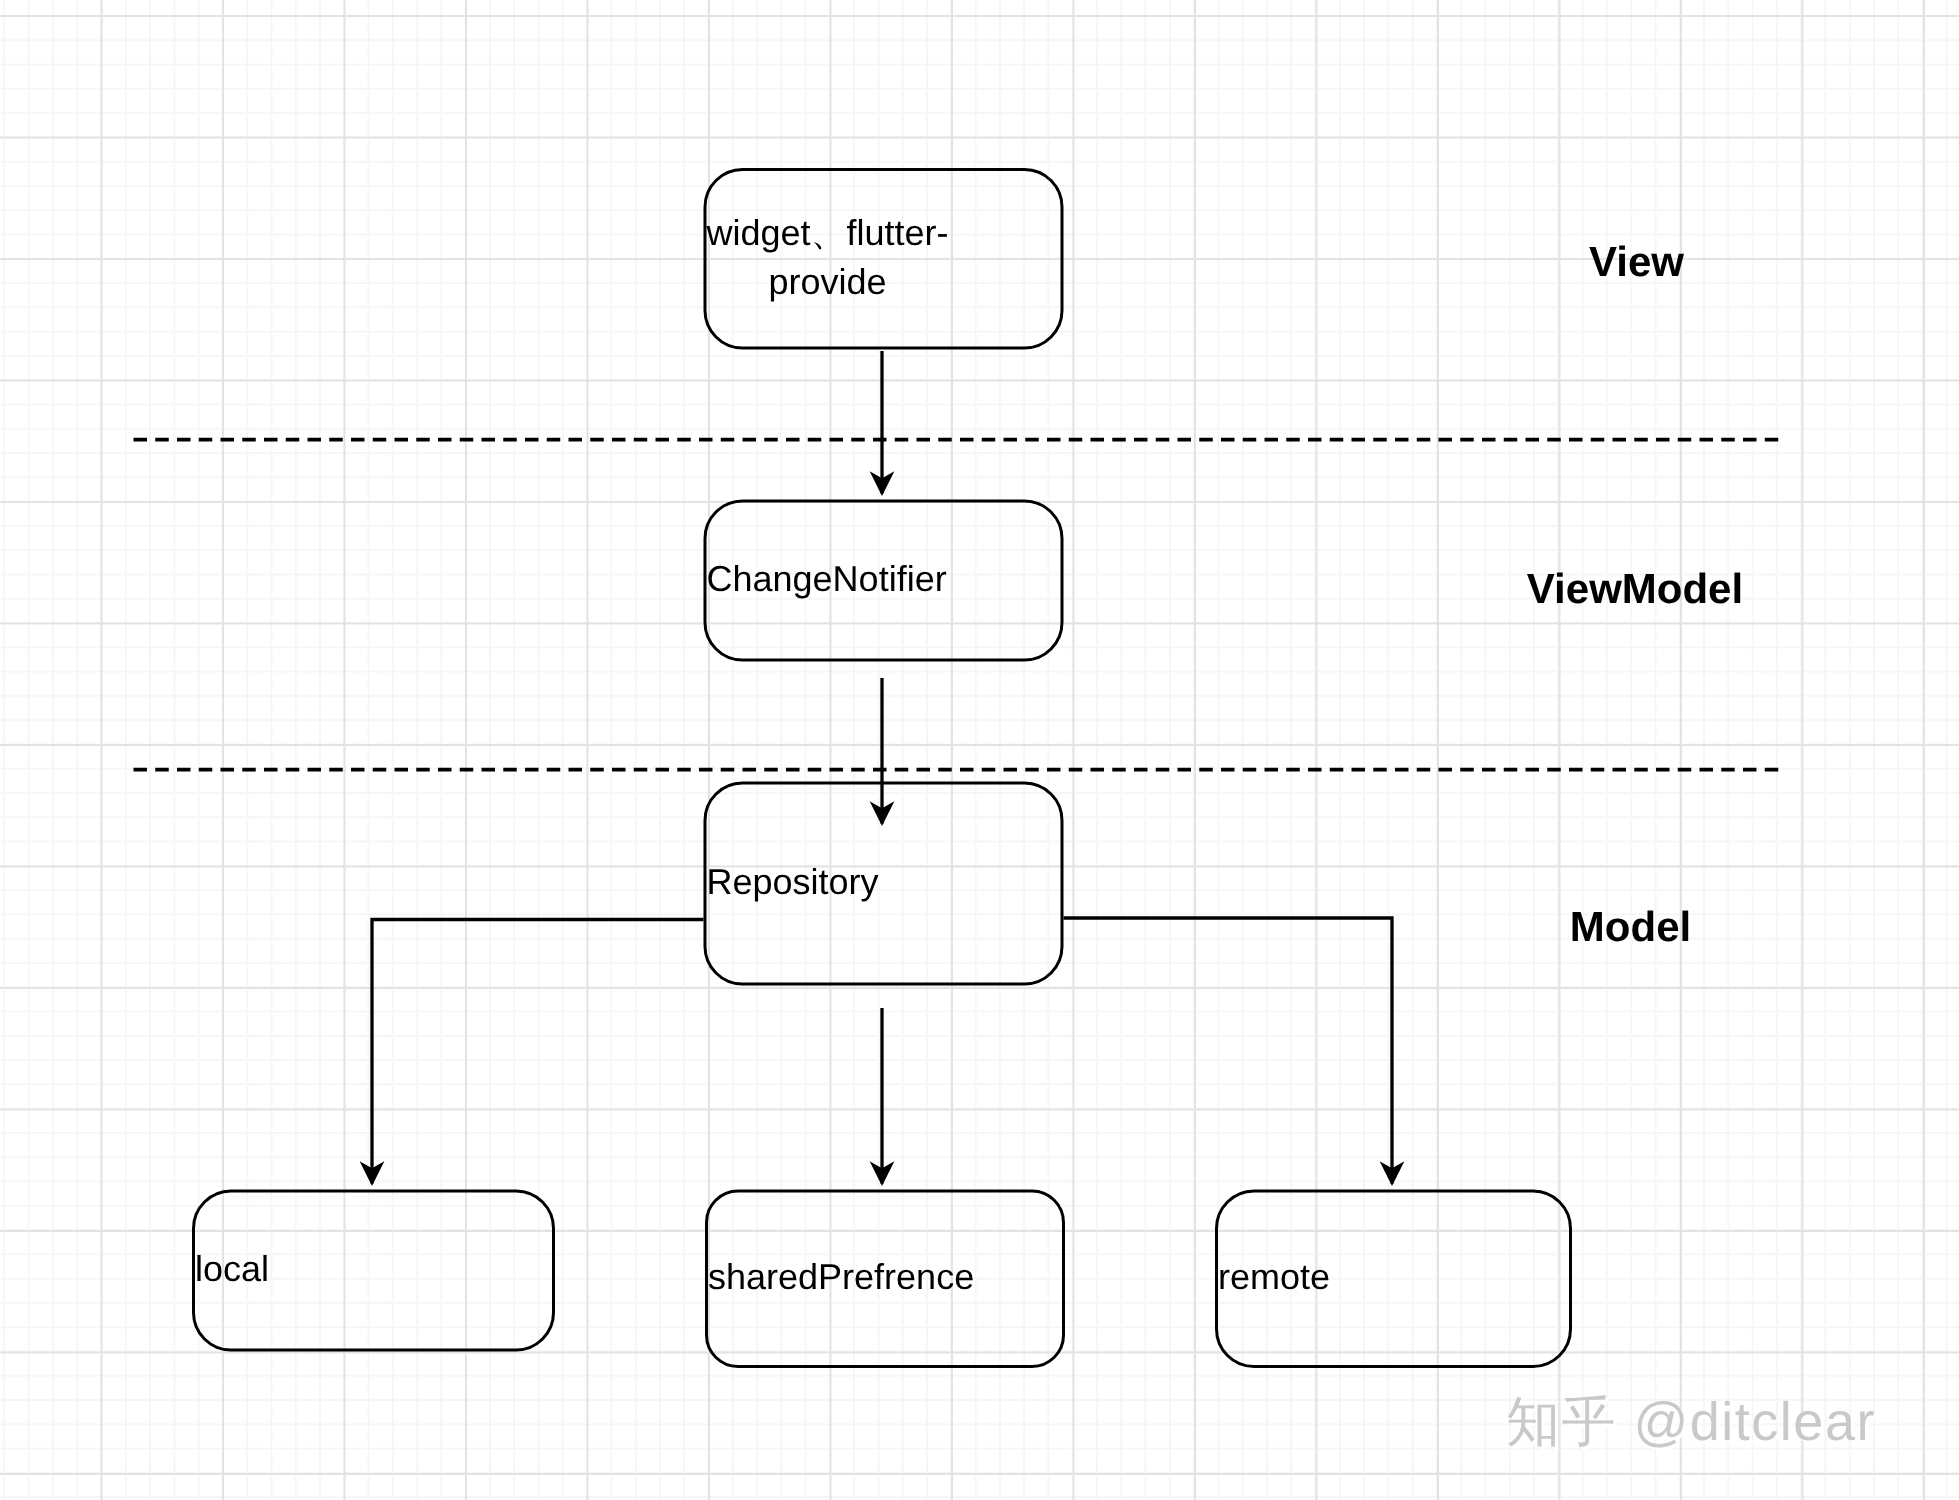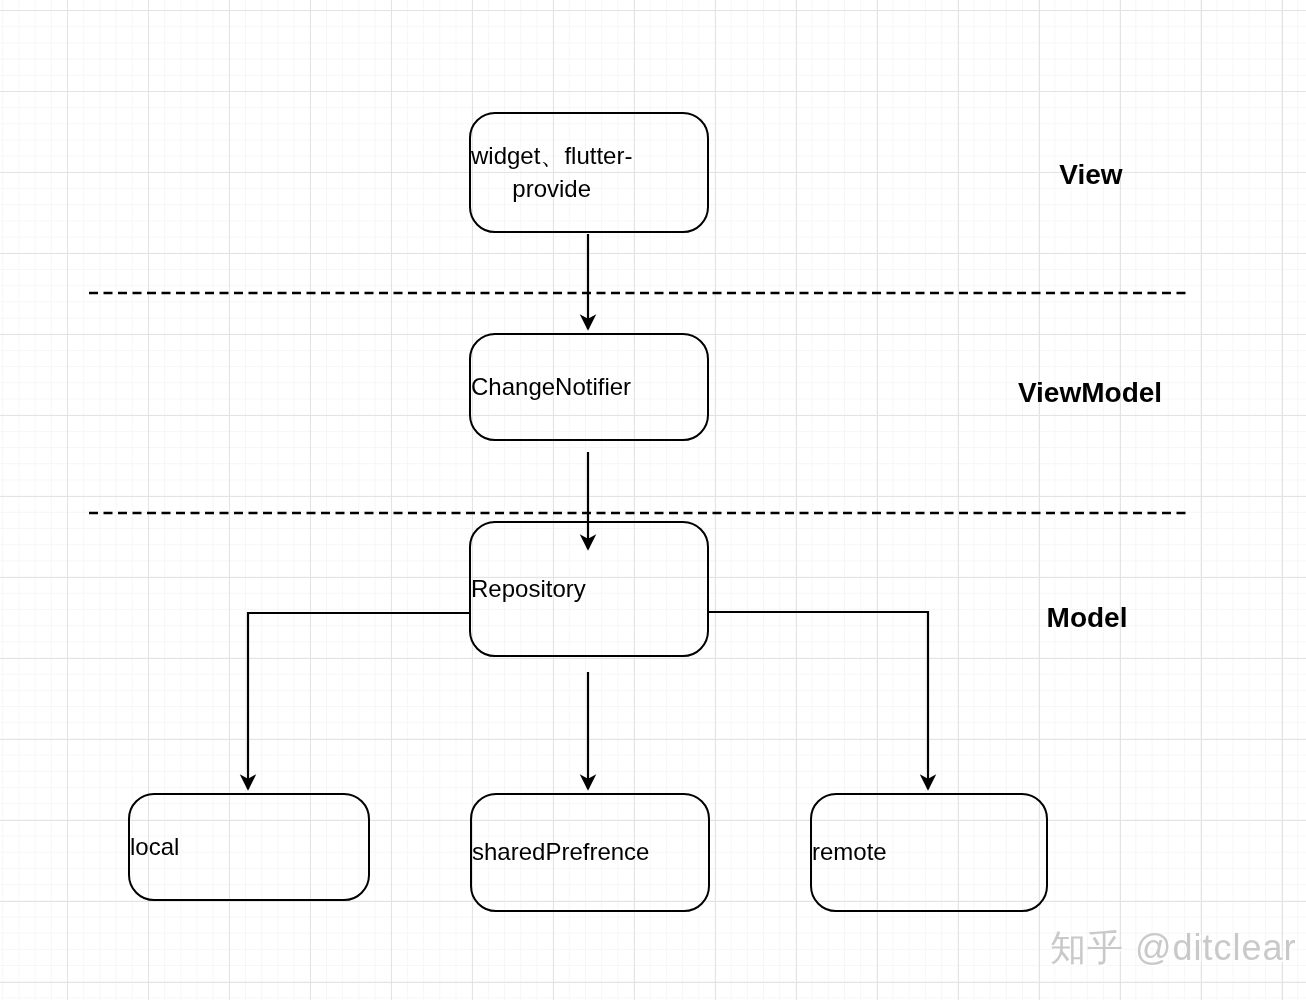--- a/index.html
+++ b/index.html
@@ -52,21 +52,20 @@
   }
   .watermark {
     position: absolute;
     left: 1004px;
     top: 924px;
     font-size: 36px;
     color: #c9c9c9;
     text-shadow: 2px 2px 0 rgba(255,255,255,0.95);
     white-space: nowrap;
     letter-spacing: 1px;
-    margin-left: 46px;
   }
 </style>
 </head>
 <body>
 
 <div class="canvas">
 
   <svg class="connectors" viewBox="0 0 1306 1000" xmlns="http://www.w3.org/2000/svg">
     <defs>
       <marker id="ah" viewBox="0 0 12 12" refX="10" refY="6" markerWidth="9" markerHeight="9" orient="auto">
@@ -96,21 +95,21 @@
   </div>
 
   <div class="node" style="left:469px; top:521px; width:240px; height:136px;">
     <span>Repository</span>
   </div>
 
   <div class="node" style="left:128px; top:793px; width:242px; height:108px;">
     <span>local</span>
   </div>
 
-  <div class="node" style="left:470px; top:793px; width:240px; height:119px;">
+  <div class="node" style="left:470px; top:793px; width:240px; height:119px;border-radius:22px;">
     <span>sharedPrefrence</span>
   </div>
 
   <div class="node" style="left:810px; top:793px; width:238px; height:119px;">
     <span>remote</span>
   </div>
 
   <div class="layer-label" style="left:1091px; top:175px;">View</div>
   <div class="layer-label" style="left:1090px; top:393px;">ViewModel</div>
   <div class="layer-label" style="left:1087px; top:618px;">Model</div>

